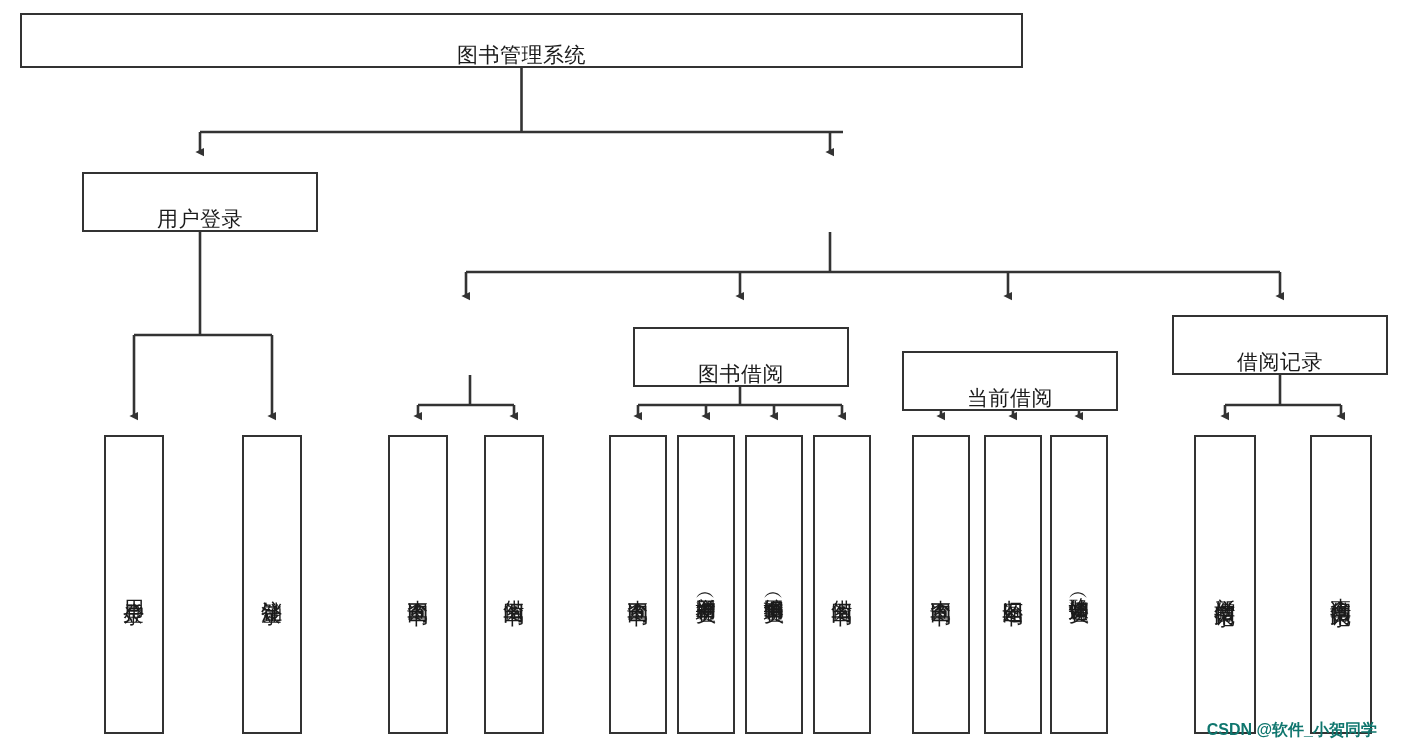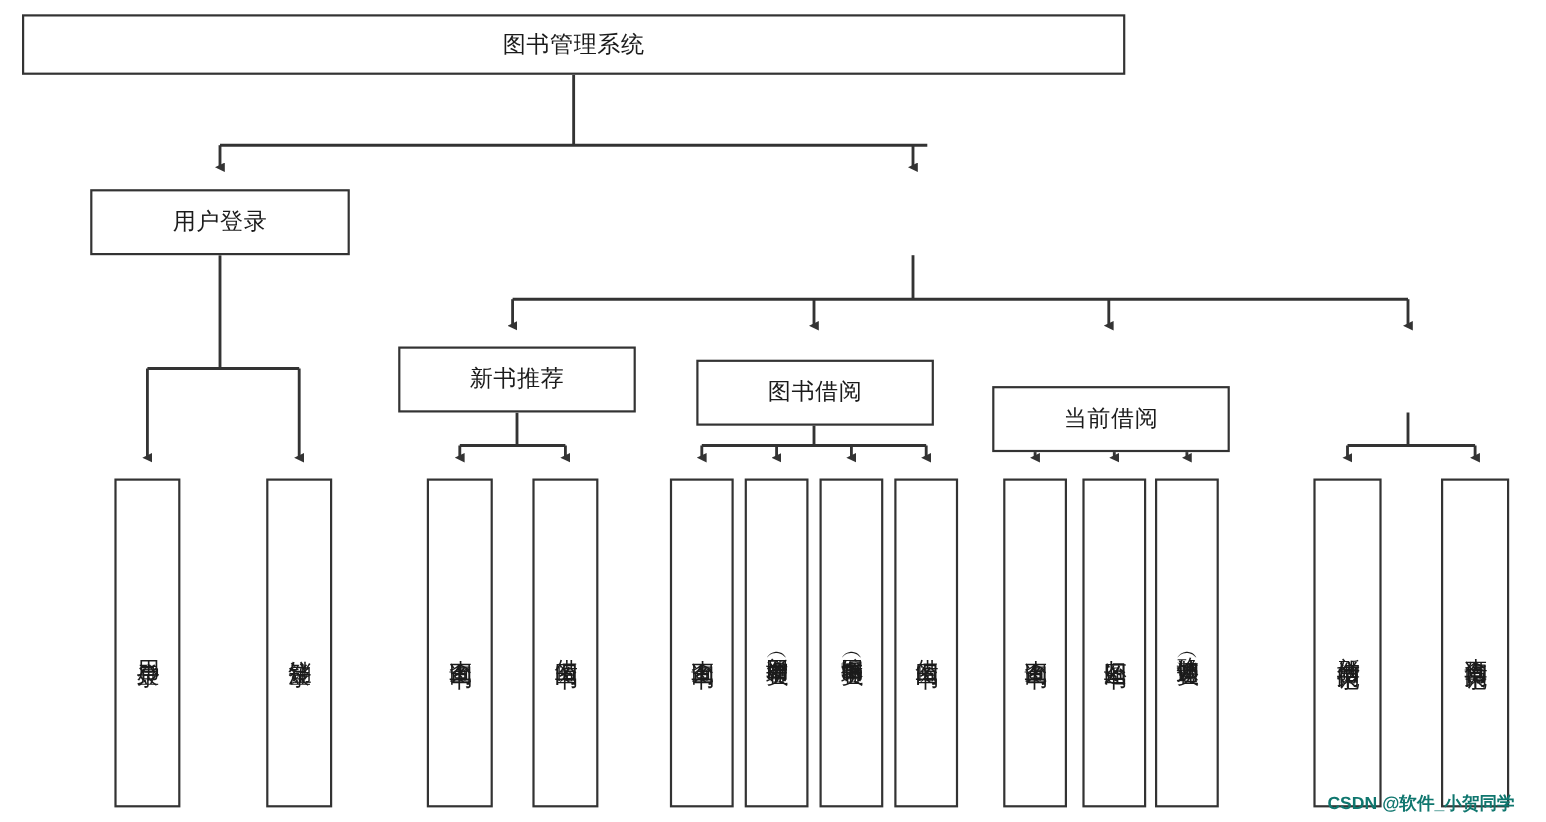--- a/index.html
+++ b/index.html
@@ -25,21 +25,21 @@
     left: 0;
     width: 1405px;
     height: 747px;
   }
   .node-box {
     position: absolute;
     box-sizing: border-box;
     border: 2px solid #333333;
     background: #ffffff;
     display: flex;
-    align-items: center;
+    align-items: flex-end;
     justify-content: center;
     overflow: hidden;
   }
   .node-box .label-h {
     font-size: 21px;
     color: #1b1b1b;
     line-height: 1.1;
     letter-spacing: 0.5px;
     white-space: nowrap;
   }
@@ -129,32 +129,32 @@
 
   <div class="node-box" style="left:20px; top:13px; width:1003px; height:55px;">
     <span class="label-h">图书管理系统</span>
   </div>
 
   <div class="node-box" style="left:82px; top:172px; width:236px; height:60px;">
     <span class="label-h">用户登录</span>
   </div>
 
 
-  <div class="node-box" style="left:362px; top:315px; width:216px; height:60px;">
-    <span class="label-h">新书推荐</span>
-  </div>
 
   <div class="node-box" style="left:633px; top:315px; width:216px; height:60px;margin-top:12px;">
     <span class="label-h">图书借阅</span>
   </div>
 
   <div class="node-box" style="left:902px; top:315px; width:216px; height:60px;margin-top:36px;">
     <span class="label-h">当前借阅</span>
   </div>
 
+  <div class="node-box" style="left:1172px; top:315px; width:216px; height:60px;">
+    <span class="label-h">借阅记录</span>
+  </div>
 
   <div class="node-box vertical" style="left:104px; top:435px; width:60px; height:299px;">
     <span class="label-v">用户登录</span>
   </div>
 
   <div class="node-box vertical" style="left:242px; top:435px; width:60px; height:299px;">
     <span class="label-v">注销登录</span>
   </div>
 
   <div class="node-box vertical" style="left:388px; top:435px; width:60px; height:299px;">

